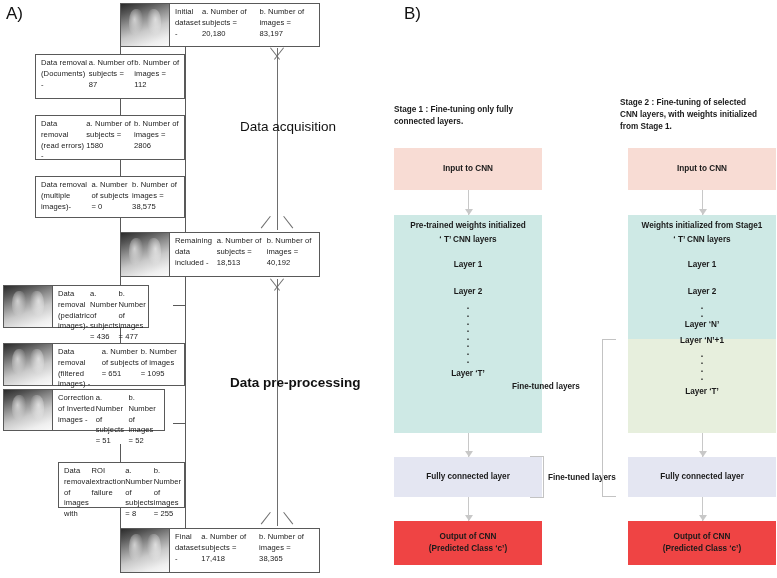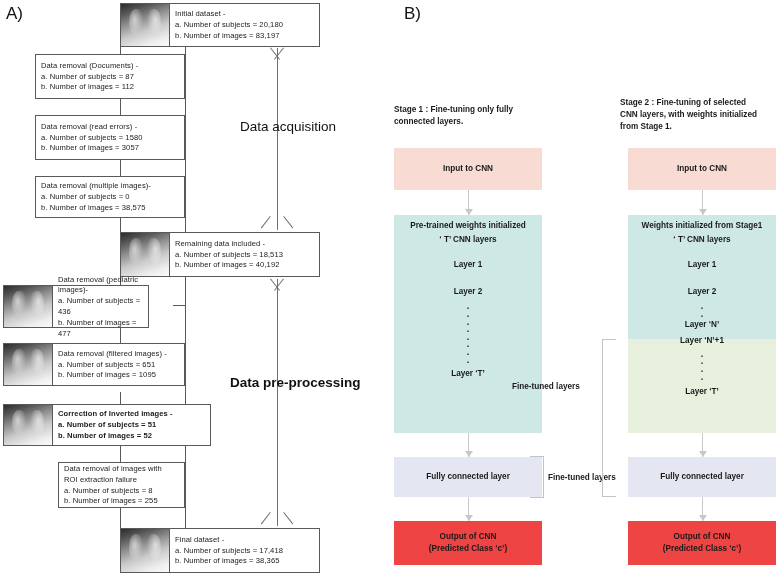--- a/index.html
+++ b/index.html
@@ -27,21 +27,21 @@
     border-radius:46% 38% 44% 40%;
     background:radial-gradient(ellipse at 40% 40%,rgba(255,255,255,.62),rgba(255,255,255,0) 72%);
   }
   .fbox .thumb::after{
     content:"";position:absolute;right:16%;top:12%;width:30%;height:62%;
     border-radius:38% 46% 40% 44%;
     background:radial-gradient(ellipse at 60% 40%,rgba(255,255,255,.62),rgba(255,255,255,0) 72%);
   }
   .fbox .txt{
     flex:1;padding:3px 4px 2px 5px;font-size:7.6px;line-height:1.42;
-    display:flex;flex-direction:column;justify-content:center;letter-spacing:.01em;
+    display:flex;justify-content:center;letter-spacing:.01em;
   }
   .ln{position:absolute;background:#595959;}
   .ln.h{height:1px;}
   .ln.v{width:1px;}
   .bigarrow{position:absolute;width:1px;background:#6e6e6e;}
   .chev{position:absolute;width:18px;height:12px;}
   .chev::before,.chev::after{content:"";position:absolute;top:0;width:1px;height:15px;background:#6e6e6e;}
   .chev::before{left:2px;transform-origin:top left;transform:rotate(-38deg);}
   .chev::after{right:2px;transform-origin:top right;transform:rotate(38deg);}
   .chev.down::before{transform:rotate(38deg);}
@@ -111,21 +111,21 @@
       <div>Data removal (Documents) -</div>
       <div>a. Number of subjects = 87</div>
       <div>b. Number of images = 112</div>
     </div>
   </div>
 
   <div class="fbox" style="left:35px;top:115px;width:150px;height:45px;">
     <div class="txt">
       <div>Data removal (read errors) -</div>
       <div>a. Number of subjects = 1580</div>
-      <div>b. Number of images = 3057</div>
+      <div>b. Number of images = 2806</div>
     </div>
   </div>
 
   <div class="fbox" style="left:35px;top:176px;width:150px;height:42px;">
     <div class="txt">
       <div>Data removal (multiple images)-</div>
       <div>a. Number of subjects = 0</div>
       <div>b. Number of images = 38,575</div>
     </div>
   </div>
@@ -150,21 +150,21 @@
 
   <div class="fbox" style="left:3px;top:343px;width:182px;height:43px;">
     <div class="thumb"></div>
     <div class="txt">
       <div>Data removal (filtered images) -</div>
       <div>a. Number of subjects = 651</div>
       <div>b. Number of images = 1095</div>
     </div>
   </div>
 
-  <div class="fbox" style="left:3px;top:404px;width:208px;height:42px;font-weight:bold;">
+  <div class="fbox" style="left:3px;top:389px;width:162px;height:42px;">
     <div class="thumb"></div>
     <div class="txt">
       <div>Correction of Inverted images -</div>
       <div>a. Number of subjects = 51</div>
       <div>b. Number of images = 52</div>
     </div>
   </div>
 
   <div class="fbox" style="left:58px;top:462px;width:127px;height:46px;">
     <div class="txt">

